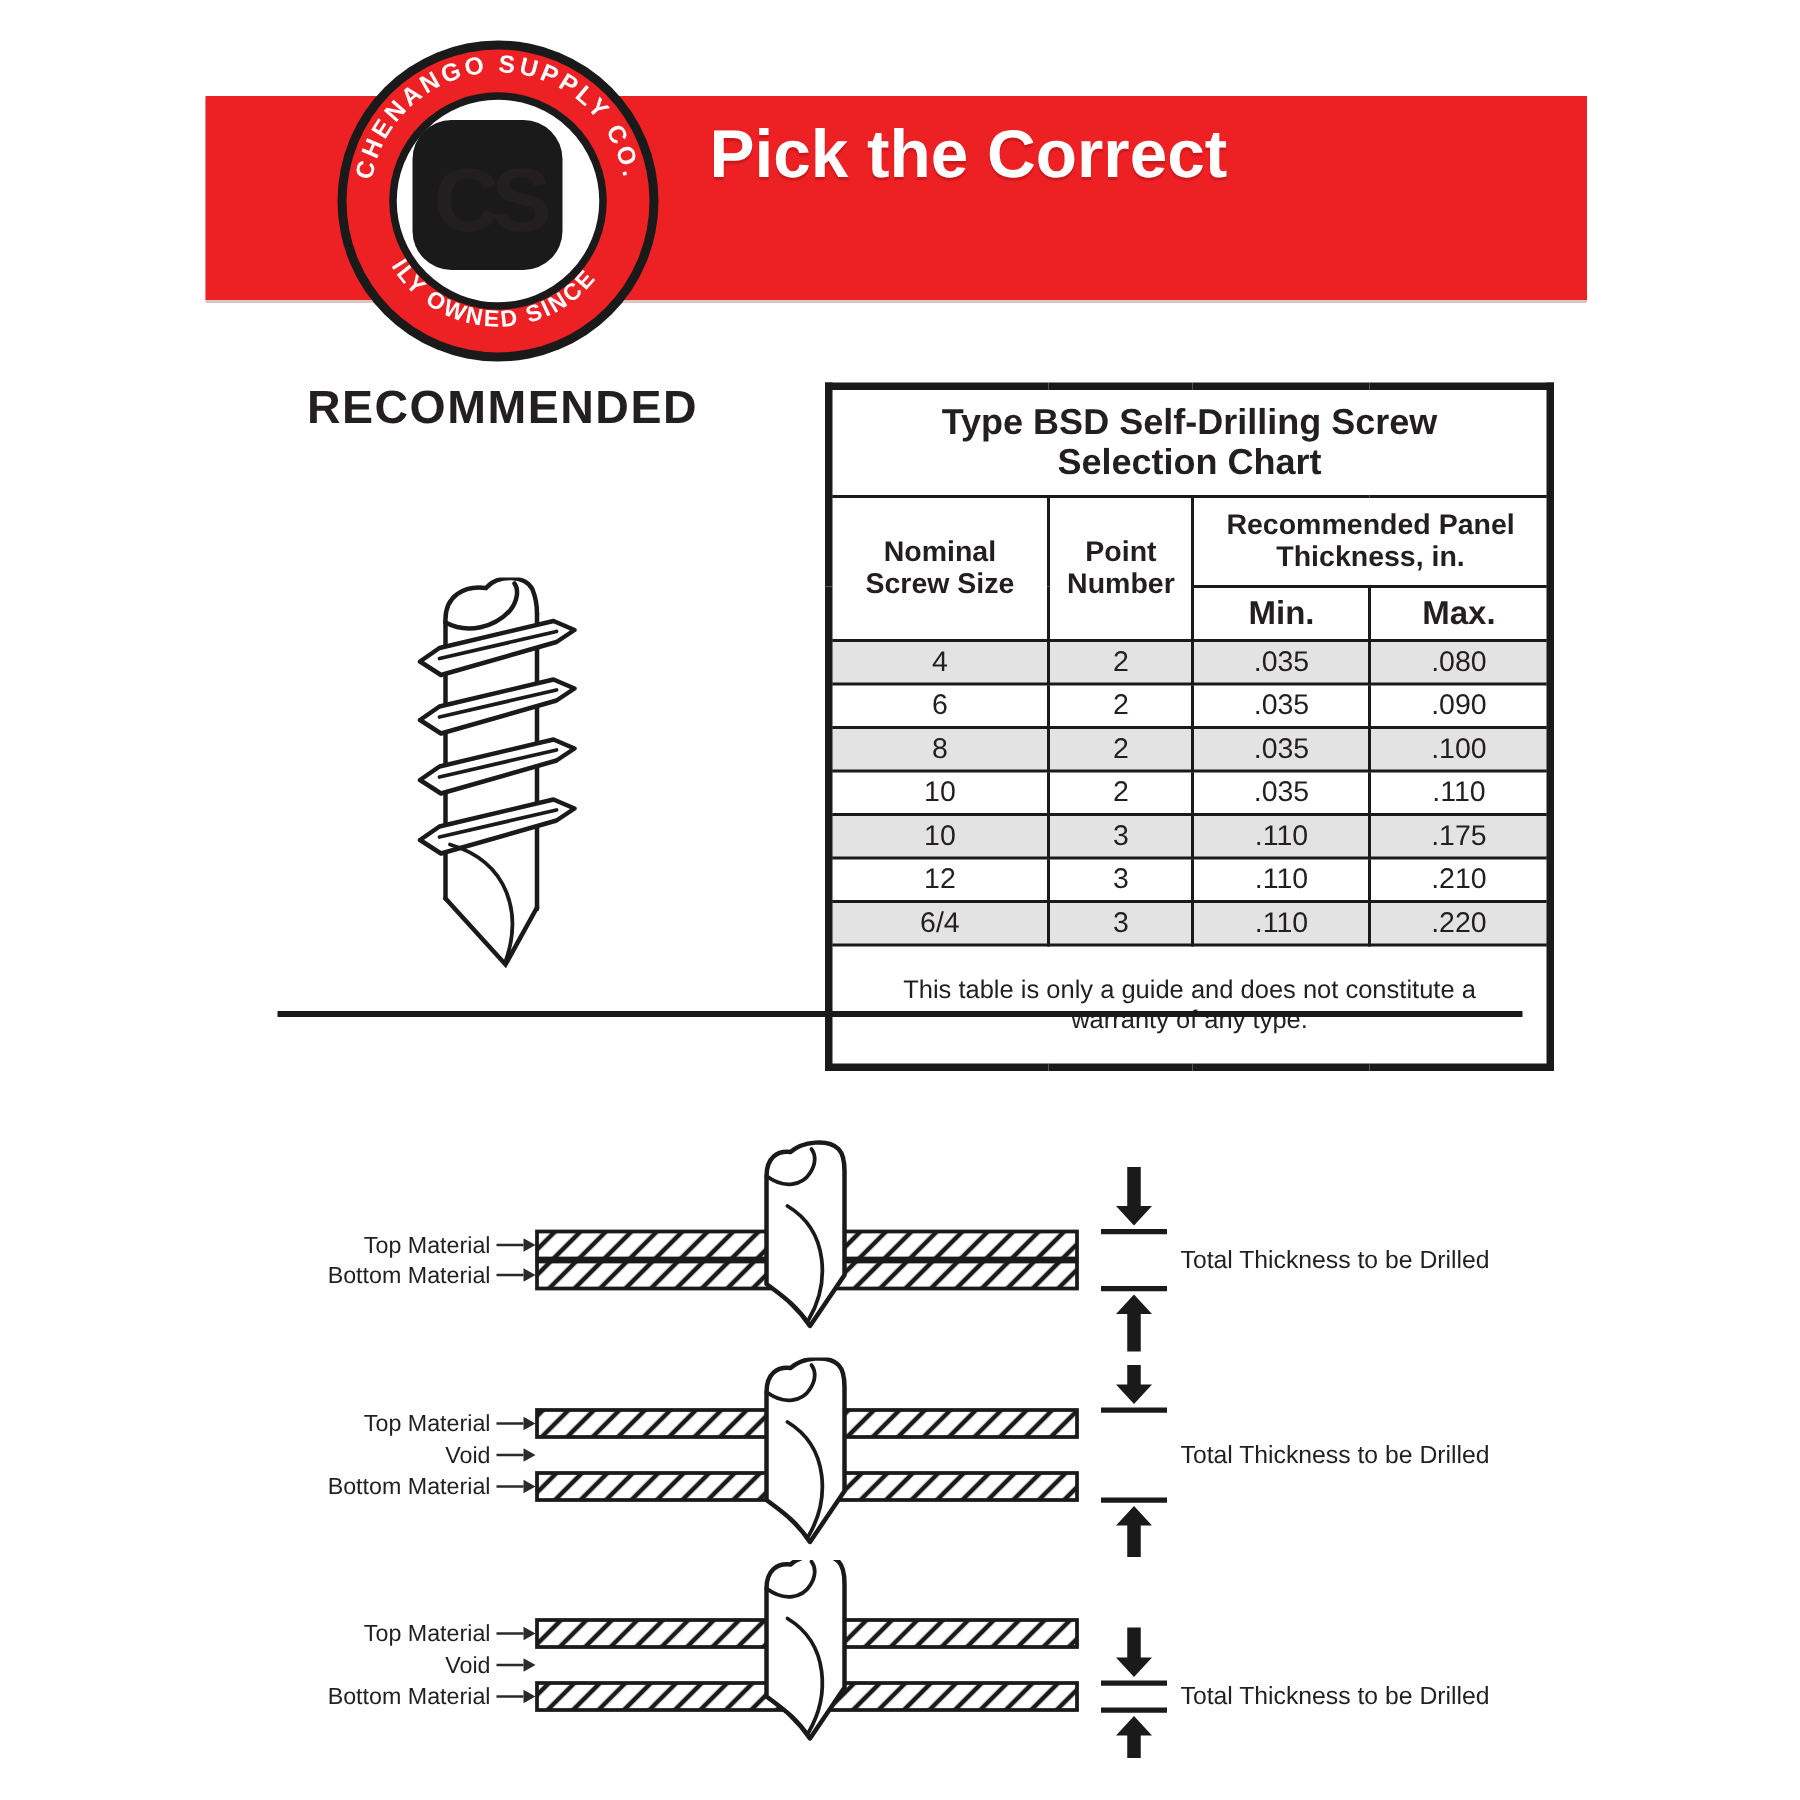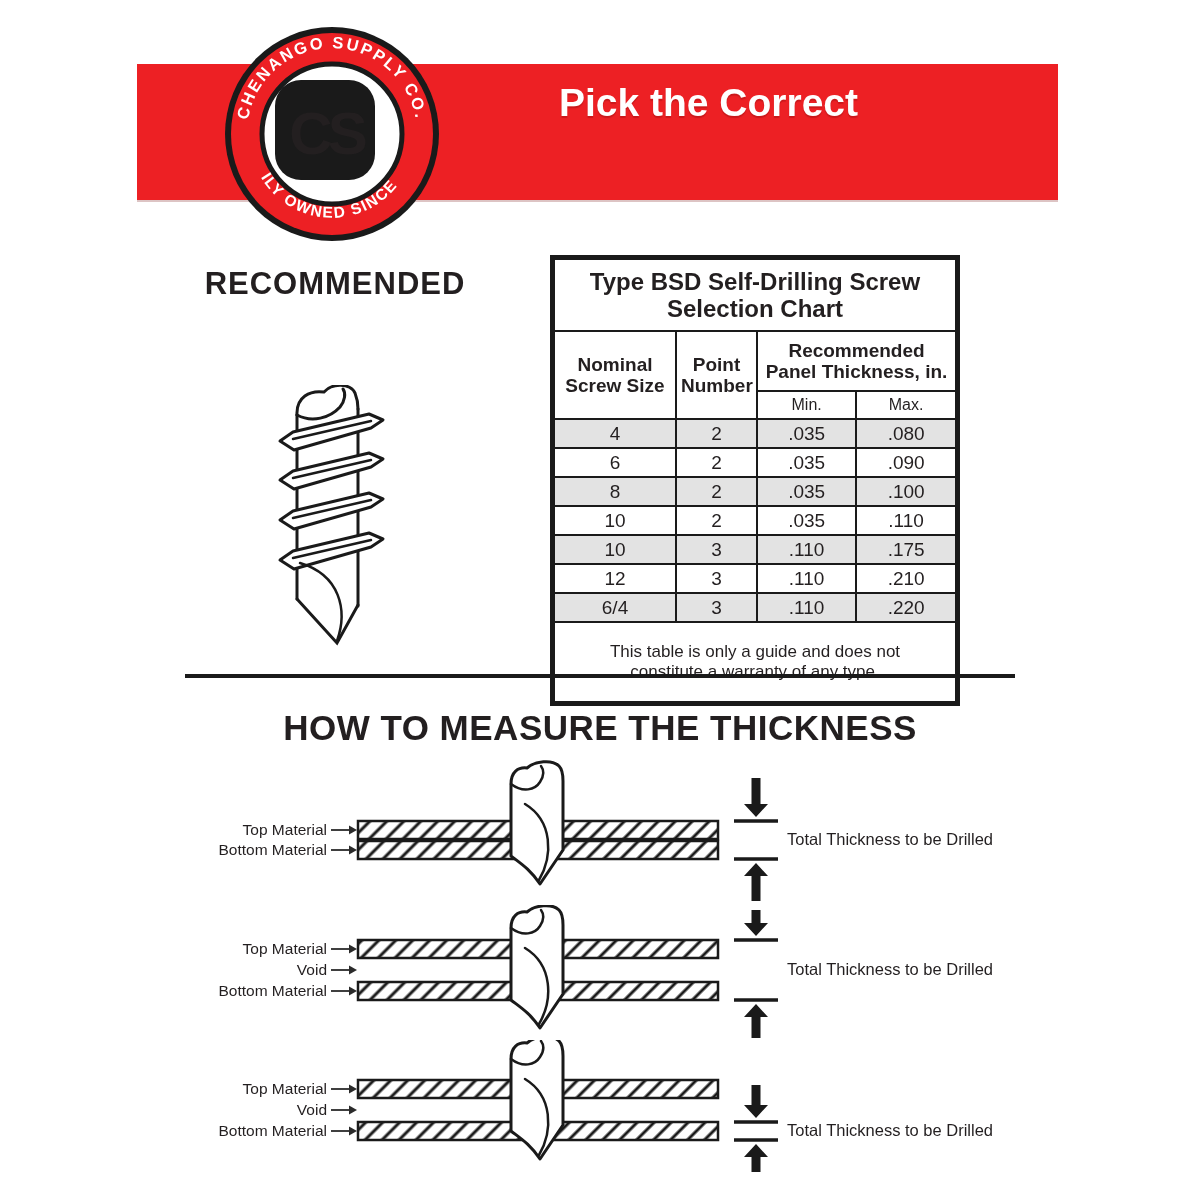--- a/index.html
+++ b/index.html
@@ -2,37 +2,37 @@
 <html><head>
 <meta charset="utf-8">
 <style>
   html,body{margin:0;padding:0;background:#fff;}
   #page{position:relative;width:1200px;height:1200px;background:#ffffff;overflow:hidden;
         font-family:"Liberation Sans",sans-serif;color:#231f20;}
 
   
   .banner{position:absolute;left:137px;top:64px;width:921px;height:136px;background:#ed2024;
           box-shadow:0 2px 0 rgba(120,20,20,.25);}
-  .banner-title{position:absolute;left:426px;top:72px;width:565px;text-align:center;
-                color:#ffffff;font-weight:700;font-size:39px;line-height:61px;
+  .banner-title{position:absolute;left:473px;top:72px;width:565px;
+                color:#ffffff;font-weight:700;font-size:45px;line-height:61px;
                 text-shadow:0 2px 1px rgba(100,0,0,.25);}
   .logo{position:absolute;left:222px;top:24px;width:220px;height:220px;}
 
   
   .left-heading{position:absolute;left:140px;top:252px;width:390px;text-align:center;
-                font-weight:700;font-size:31px;line-height:39px;letter-spacing:1px;margin-top:12px;}
+                font-weight:700;font-size:31px;line-height:39px;letter-spacing:1px;}
   .screw{position:absolute;left:240px;top:385px;width:200px;height:280px;}
 
   
-  .chart-wrap{position:absolute;left:550px;top:255px;width:410px;}
+  .chart-wrap{position:absolute;left:550px;top:255px;width:486px;}
   table.sel{width:100%;border-collapse:collapse;border:5px solid #1a1a1a;table-layout:fixed;}
   table.sel td{border:2px solid #1a1a1a;text-align:center;vertical-align:middle;color:#231f20;}
   .t-title{font-size:24px;font-weight:700;line-height:27px;padding:8px 0;}
   .t-head{font-size:19px;font-weight:700;line-height:21px;padding:8px 4px;}
-  .t-sub{font-size:16px;font-weight:400;padding:4px 0;}
+  .t-sub{font-size:22px;font-weight:700;padding:4px 0;}
   tr.data td{font-size:19px;height:27px;padding:0;}
   tr.gray td{background:#e3e3e3;}
   .t-foot{font-size:17px;line-height:20px;padding:19px 35px;}
 
   
   .divider{position:absolute;left:185px;top:674px;width:830px;height:4px;background:#1a1a1a;}
   .measure-heading{position:absolute;left:0;top:708px;width:1200px;text-align:center;
                    font-weight:700;font-size:35px;letter-spacing:.5px;}
   .dia{position:absolute;left:185px;}
   #dia1{top:760px;} #dia2{top:905px;} #dia3{top:1040px;}
@@ -178,21 +178,20 @@
         <td>.220</td>
       </tr>
       <tr>
         <td colspan="4" class="t-foot">This table is only a guide and does not constitute a warranty of any type.</td>
       </tr>
     </tbody>
       </table>
   </div>
 
   <div class="divider"></div>
-  <div class="measure-heading">HOW TO MEASURE THE THICKNESS</div>
 
   <svg id="dia1" class="dia" width="830" height="145" viewBox="0 0 830 145">
     <defs>
       <pattern id="h1" width="12" height="12" patternUnits="userSpaceOnUse" patternTransform="rotate(-45)">
         <rect width="12" height="12" fill="#ffffff"></rect>
           <line x1="0" y1="6" x2="12" y2="6" stroke="#1a1a1a" stroke-width="3"></line>
       </pattern>
     </defs>
     <rect class="panel" x="173" y="61" width="360" height="18" fill="url(#h1)"></rect>
     <rect class="panel" x="173" y="81" width="360" height="18" fill="url(#h1)"></rect>

